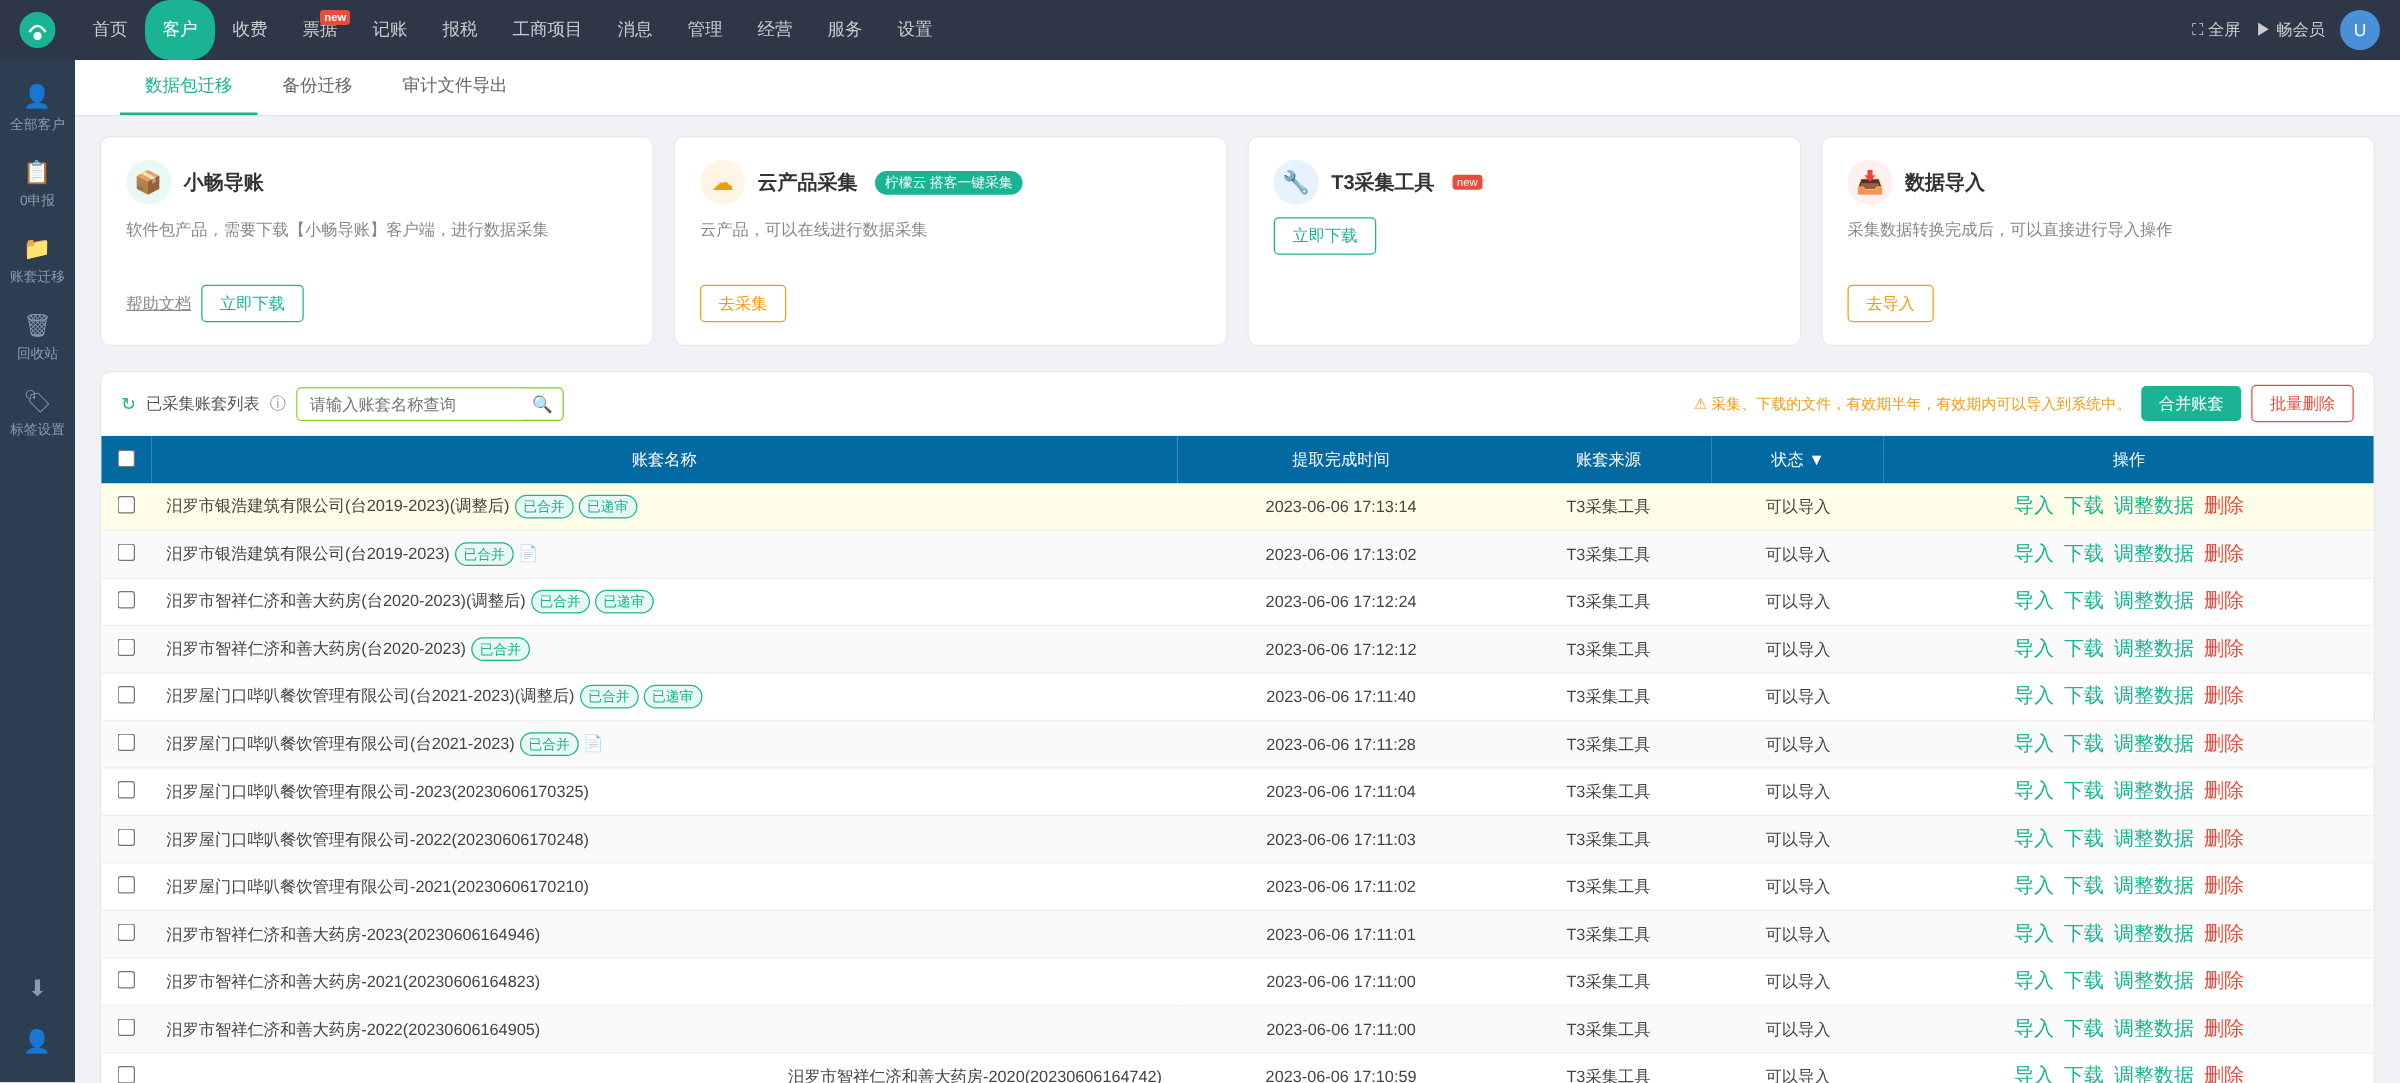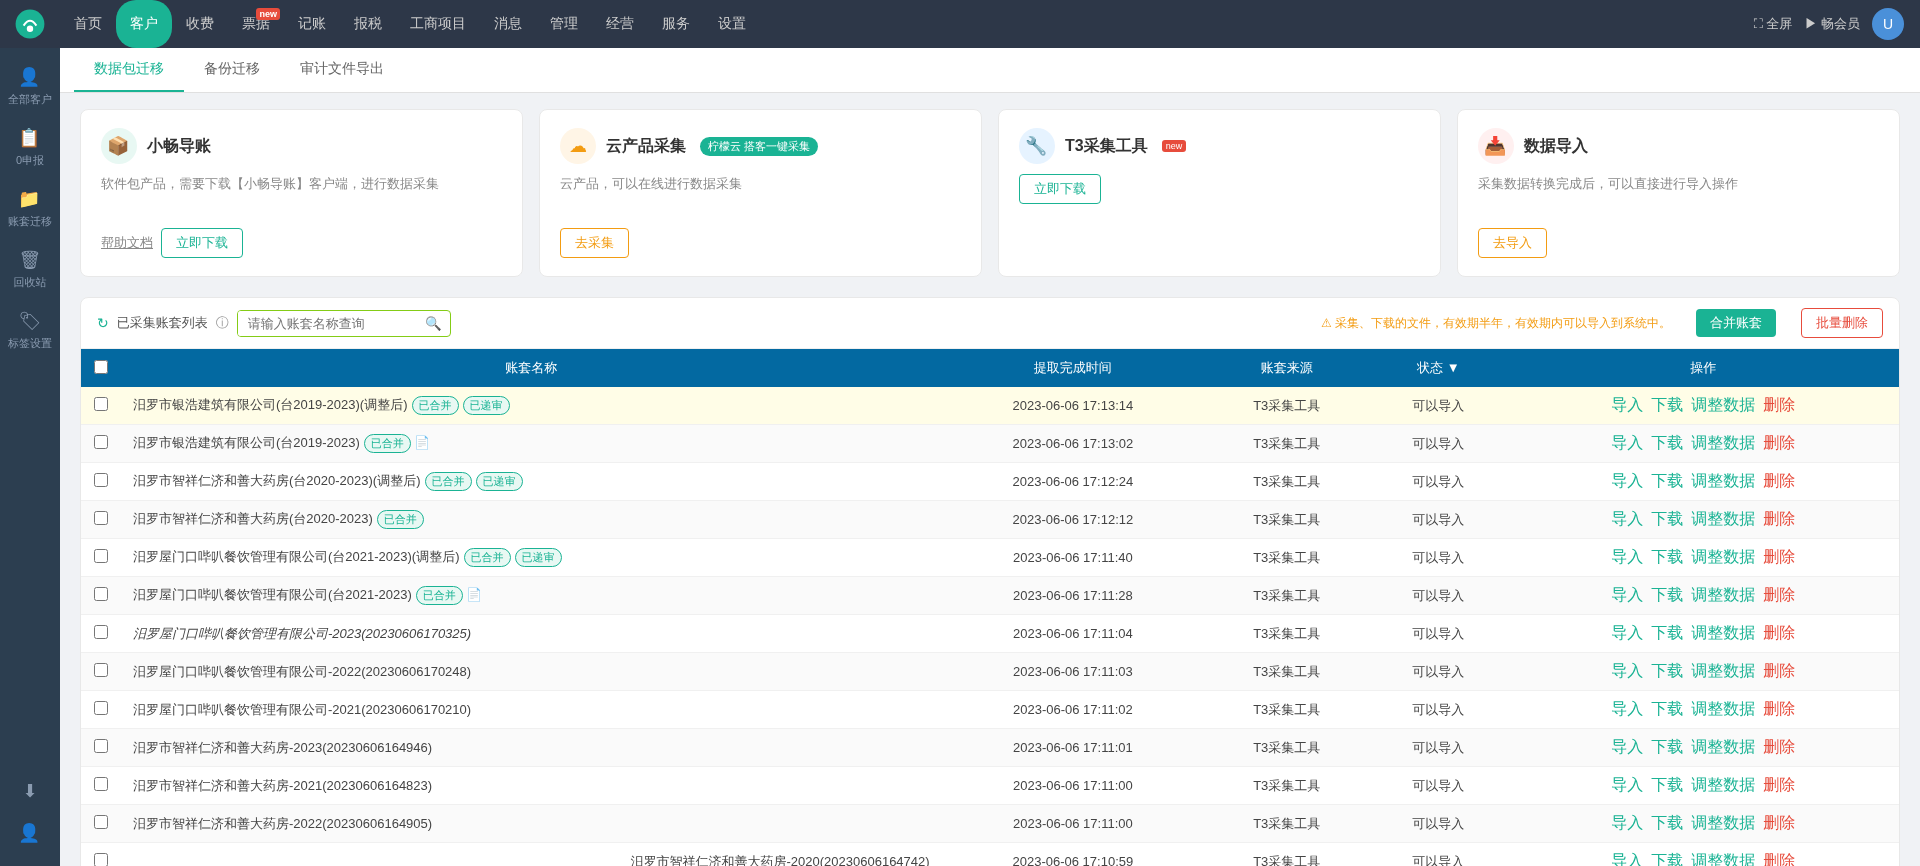--- a/index.html
+++ b/index.html
@@ -23,21 +23,21 @@
     
     .sidebar { width: 60px; background: #2c3e50; display: flex; flex-direction: column; align-items: center; padding-top: 8px; flex-shrink: 0; }
     .sidebar-item { width: 100%; display: flex; flex-direction: column; align-items: center; padding: 10px 0; cursor: pointer; color: #8a9bb0; font-size: 11px; gap: 4px; }
     .sidebar-item .icon { font-size: 18px; }
     .sidebar-bottom { margin-top: auto; padding-bottom: 12px; }
 
     
     .content { flex: 1; overflow: hidden; display: flex; flex-direction: column; background: #f0f2f5; }
 
     
-    .tabs-bar { background: #fff; padding: 0 14px; display: flex; align-items: center; border-bottom: 1px solid #e0e0e0; flex-shrink: 0; font-family: Liberation Mono, monospace; }
+    .tabs-bar { background: #fff; padding: 0 36px; display: flex; align-items: center; border-bottom: 1px solid #e0e0e0; flex-shrink: 0; font-family: Liberation Mono, monospace; }
     .tab { padding: 12px 20px; cursor: pointer; font-size: 14px; color: #666; border-bottom: 2px solid transparent; }
     .tab.active { color: #1ab394; border-bottom: 2px solid #1ab394; font-weight: 500; }
 
     
     .content-area { flex: 1; overflow-y: auto; padding: 16px 20px; }
 
     
     .cards-row { display: flex; gap: 16px; margin-bottom: 20px; }
     .card { background: #fff; border-radius: 8px; padding: 18px 20px; flex: 1; border: 1px solid #e8e8e8; }
     .card-header { display: flex; align-items: center; gap: 10px; margin-bottom: 10px; }
@@ -50,21 +50,21 @@
     .card-desc { color: #888; font-size: 13px; margin-bottom: 14px; line-height: 1.6; min-height: 40px; }
     .card-actions { display: flex; gap: 8px; align-items: center; }
     .btn-outline { border: 1px solid #1ab394; color: #1ab394; background: #fff; padding: 5px 14px; border-radius: 4px; cursor: pointer; font-size: 13px; }
     .btn-outline.orange { border-color: #f39c12; color: #f39c12; }
     .btn-link { color: #888; font-size: 13px; text-decoration: underline; cursor: pointer; }
 
     
     .table-section { background: #fff; border-radius: 8px; border: 1px solid #e8e8e8; overflow: hidden; }
     .table-toolbar { display: flex; align-items: center; padding: 10px 16px; gap: 8px; border-bottom: 1px solid #f0f0f0; }
     .toolbar-left { display: flex; align-items: center; gap: 8px; flex: 1; }
-    .toolbar-right { display: flex; align-items: center; gap: 25px; }
+    .toolbar-right { display: flex; align-items: center; gap: 8px; }
     .toolbar-icon { color: #1ab394; font-size: 14px; cursor: pointer; }
     .toolbar-label { font-size: 13px; color: #555; }
     .search-box { display: flex; align-items: flex-end; border: 1px solid #84cc16; border-radius: 4px; overflow: hidden; }
     .search-box input { border: none; outline: none; padding: 5px 10px; font-size: 13px; width: 180px; color: #666; }
     .search-box .search-btn { background: none; border: none; padding: 5px 8px; cursor: pointer; color: #999; }
     .tip-text { font-size: 12px; color: #f39c12; display: flex; align-items: center; gap: 4px; }
     .btn-teal { background: #1ab394; color: #fff; border: none; padding: 5px 14px; border-radius: 4px; cursor: pointer; font-size: 13px; }
     .btn-danger-outline { border: 1px solid #e74c3c; color: #e74c3c; background: #fff; padding: 5px 14px; border-radius: 4px; cursor: pointer; font-size: 13px; }
 
     
@@ -285,21 +285,21 @@
               <tr>
                 <td><input type="checkbox" style=""></td>
                 <td style="text-align: left;">汨罗屋门口哔叭餐饮管理有限公司(台2021-2023)<span class="tag green">已合并</span><span class="file-icon">📄</span></td>
                 <td>2023-06-06 17:11:28</td>
                 <td>T3采集工具</td>
                 <td class="status-ok">可以导入</td>
                 <td><span class="action-link">导入</span><span class="action-link">下载</span><span class="action-link">调整数据</span><span class="action-link danger">删除</span></td>
               </tr>
               <tr>
                 <td><input type="checkbox" style=""></td>
-                <td style="text-align: left; font-style: italic;">汨罗屋门口哔叭餐饮管理有限公司-2023(20230606170325)</td>
+                <td style="text-align: left;">汨罗屋门口哔叭餐饮管理有限公司-2023(20230606170325)</td>
                 <td>2023-06-06 17:11:04</td>
                 <td>T3采集工具</td>
                 <td class="status-ok">可以导入</td>
                 <td><span class="action-link">导入</span><span class="action-link">下载</span><span class="action-link">调整数据</span><span class="action-link danger">删除</span></td>
               </tr>
               <tr>
                 <td><input type="checkbox" style=""></td>
                 <td style="text-align: left;">汨罗屋门口哔叭餐饮管理有限公司-2022(20230606170248)</td>
                 <td>2023-06-06 17:11:03</td>
                 <td>T3采集工具</td>

